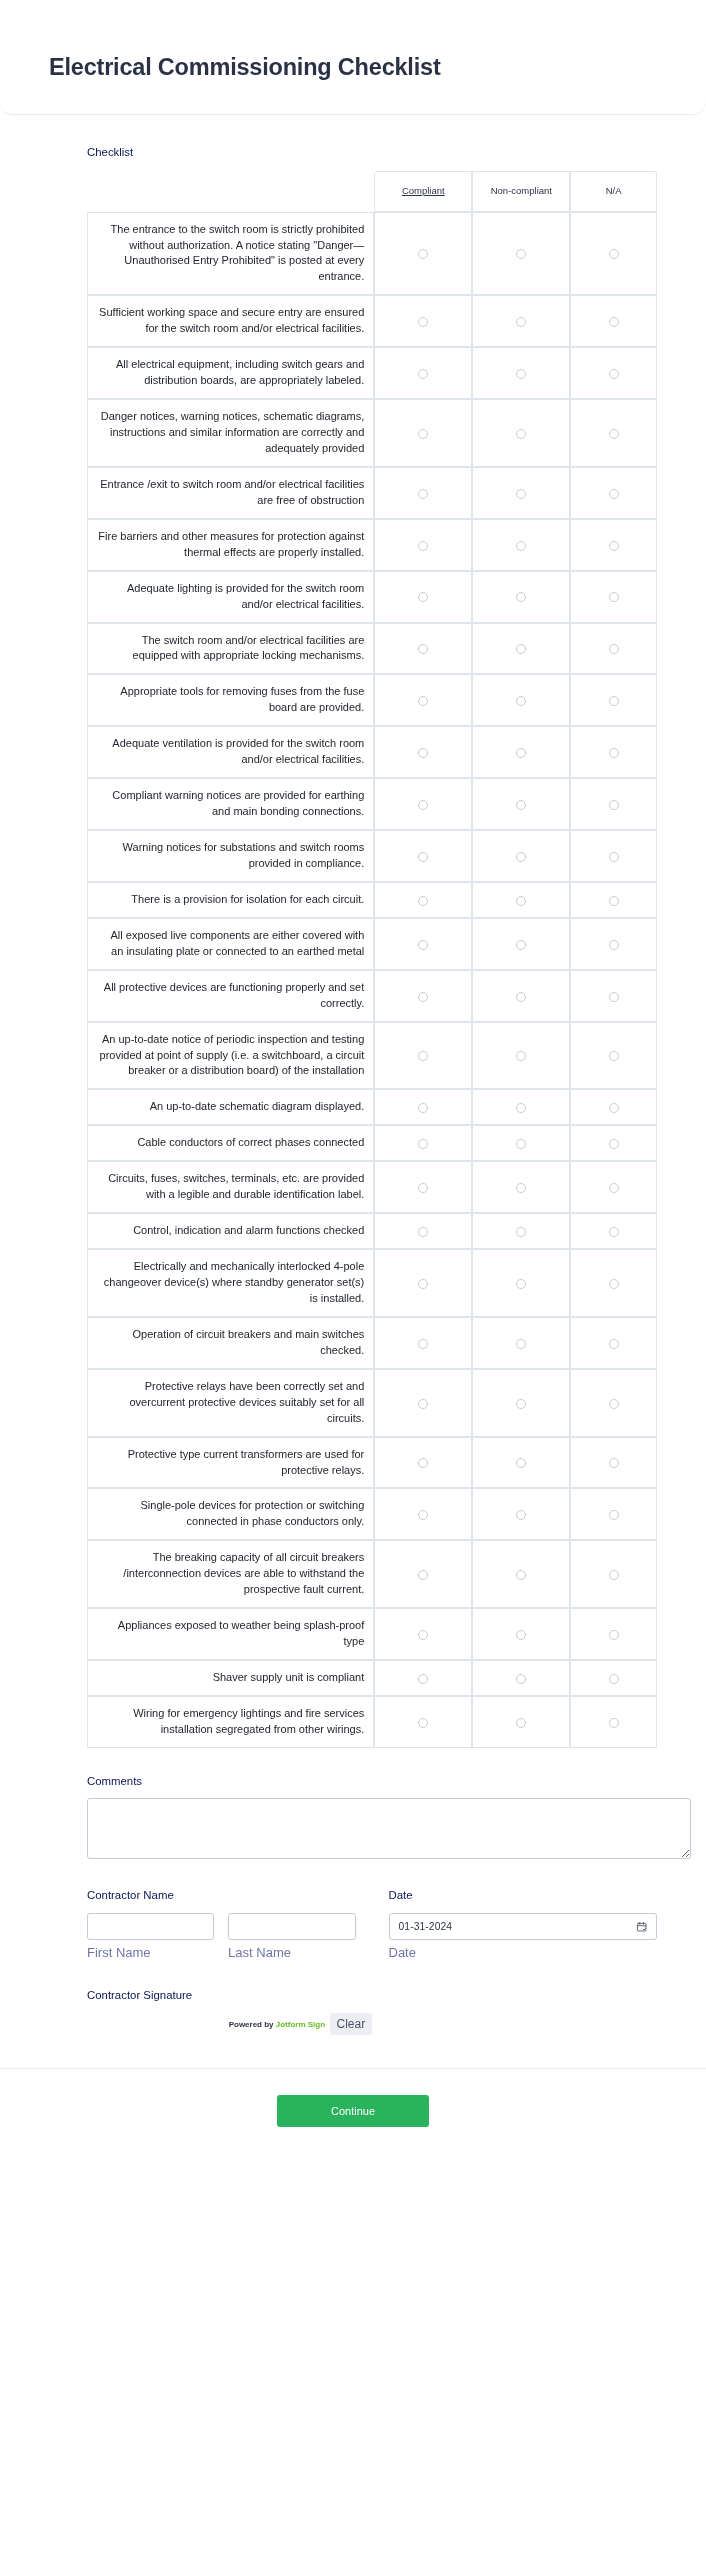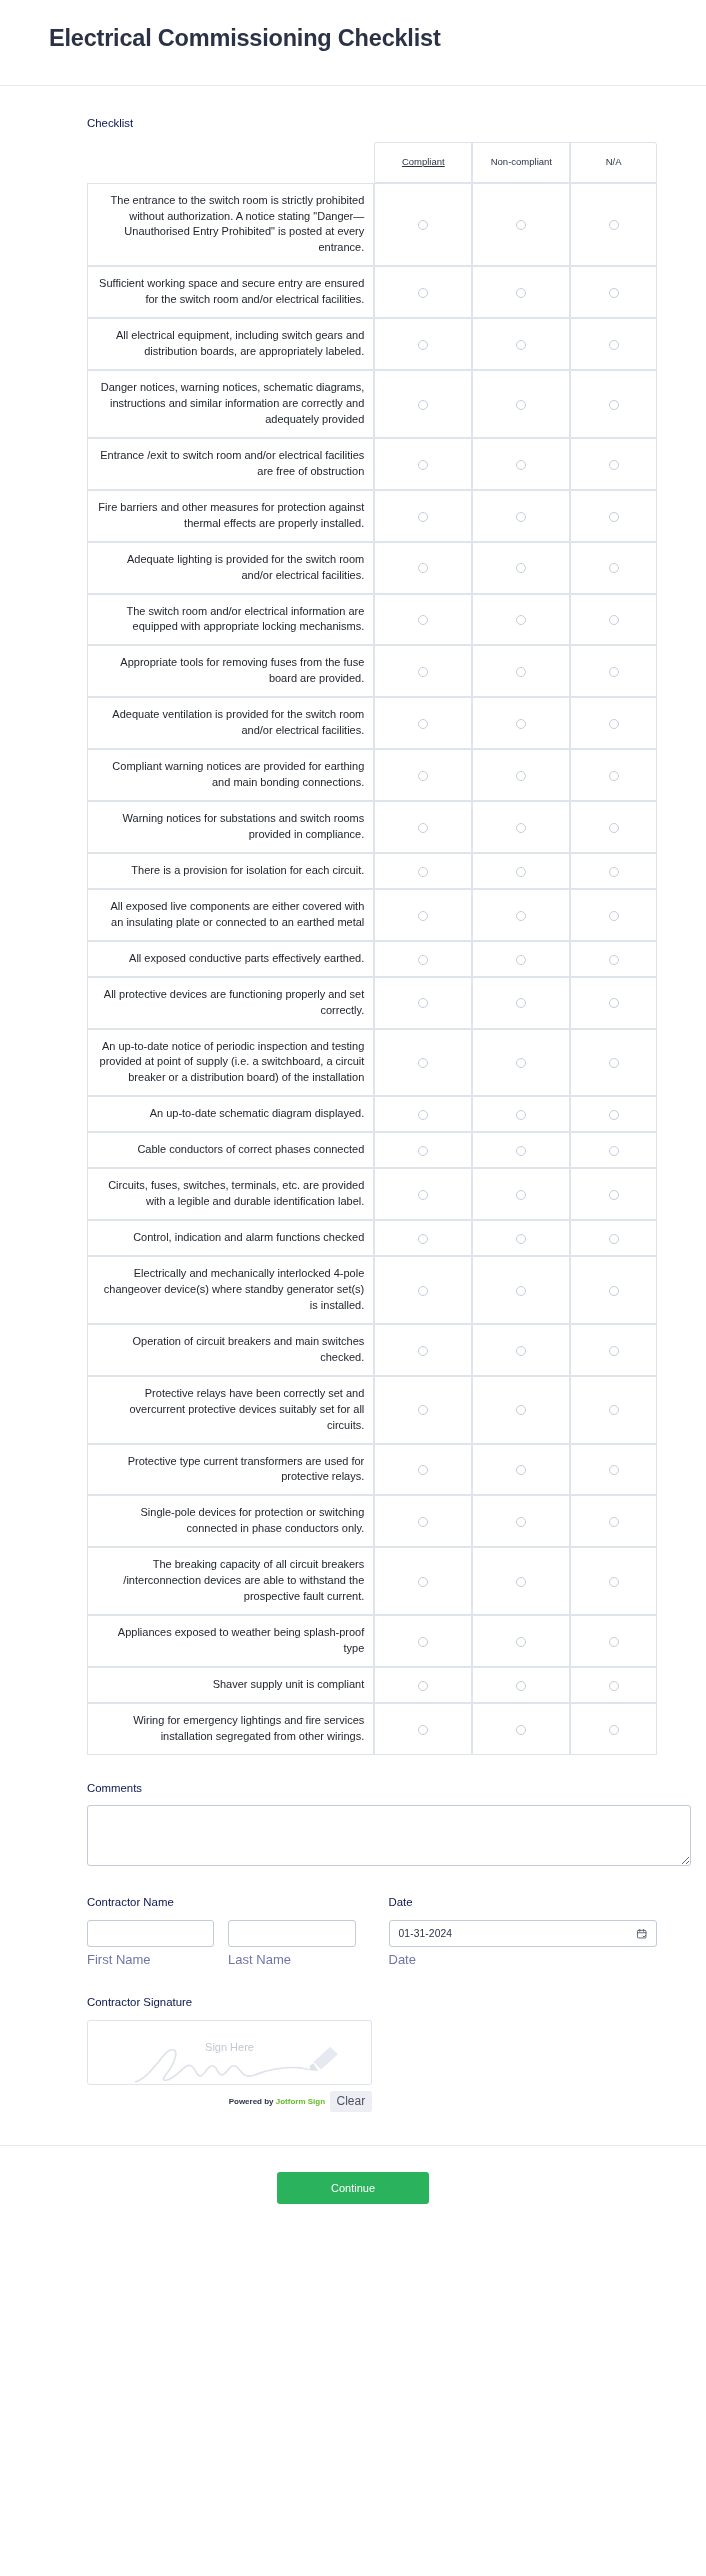--- a/index.html
+++ b/index.html
@@ -7,22 +7,23 @@
     margin: 0; padding: 0;
     background: #ffffff;
     font-family: "Liberation Sans", sans-serif;
   }
   body { width: 706px; }
 
   .page { width: 706px; background: #fff; }
 
   
   .form-header {
-    padding: 24px 49px 33px 49px;
+    padding: 53px 49px 33px 49px;
     border-bottom: 0.8px solid #e6e9ef;
+    border-radius: 13px;
   }
   .form-title {
     font-size: 23.5px;
     font-weight: bold;
     color: #2b3245;
     letter-spacing: -0.2px;
     line-height: 1.2;
     margin: 0;
   }
 
@@ -294,21 +295,21 @@
                 <td class="ocell"><span class="radio-dot"></span></td>
                 <td class="ocell"><span class="radio-dot"></span></td>
               </tr>
               <tr>
                 <td class="qcell">Adequate lighting is provided for the switch room and/or electrical facilities.</td>
                 <td class="ocell"><span class="radio-dot"></span></td>
                 <td class="ocell"><span class="radio-dot"></span></td>
                 <td class="ocell"><span class="radio-dot"></span></td>
               </tr>
               <tr>
-                <td class="qcell">The switch room and/or electrical information are equipped with appropriate locking mechanisms.</td>
+                <td class="qcell">The switch room and/or electrical facilities are equipped with appropriate locking mechanisms.</td>
                 <td class="ocell"><span class="radio-dot"></span></td>
                 <td class="ocell"><span class="radio-dot"></span></td>
                 <td class="ocell"><span class="radio-dot"></span></td>
               </tr>
               <tr>
                 <td class="qcell">Appropriate tools for removing fuses from the fuse board are provided.</td>
                 <td class="ocell"><span class="radio-dot"></span></td>
                 <td class="ocell"><span class="radio-dot"></span></td>
                 <td class="ocell"><span class="radio-dot"></span></td>
               </tr>
@@ -331,26 +332,20 @@
                 <td class="ocell"><span class="radio-dot"></span></td>
               </tr>
               <tr>
                 <td class="qcell">There is a provision for isolation for each circuit.</td>
                 <td class="ocell"><span class="radio-dot"></span></td>
                 <td class="ocell"><span class="radio-dot"></span></td>
                 <td class="ocell"><span class="radio-dot"></span></td>
               </tr>
               <tr>
                 <td class="qcell">All exposed live components are either covered with an insulating plate or connected to an earthed metal</td>
-                <td class="ocell"><span class="radio-dot"></span></td>
-                <td class="ocell"><span class="radio-dot"></span></td>
-                <td class="ocell"><span class="radio-dot"></span></td>
-              </tr>
-              <tr>
-                <td class="qcell">All exposed conductive parts effectively earthed.</td>
                 <td class="ocell"><span class="radio-dot"></span></td>
                 <td class="ocell"><span class="radio-dot"></span></td>
                 <td class="ocell"><span class="radio-dot"></span></td>
               </tr>
               <tr>
                 <td class="qcell">All protective devices are functioning properly and set correctly.</td>
                 <td class="ocell"><span class="radio-dot"></span></td>
                 <td class="ocell"><span class="radio-dot"></span></td>
                 <td class="ocell"><span class="radio-dot"></span></td>
               </tr>
@@ -476,31 +471,20 @@
             </svg>
           </span>
         </div>
         <div class="sublabel">Date</div>
       </div>
 
     </div>
 
     <div class="field-block sig-block">
       <div class="field-label">Contractor Signature</div>
-      <div class="sig-pad">
-        <div class="sig-inner">
-          <span class="sign-here-text">Sign Here</span>
-          <svg class="sig-svg" width="270" height="43" viewBox="0 0 355 56" fill="none">
-            <path d="M52 52 C 62 50, 72 38, 82 26 C 90 16, 96 8, 102 10 C 108 12, 104 24, 98 34 C 92 44, 84 50, 92 50 C 100 50, 110 38, 118 32 C 124 28, 128 32, 132 40 C 136 48, 140 44, 146 36 C 152 28, 156 30, 160 38 C 164 46, 168 44, 174 36 C 180 28, 184 30, 190 38 C 196 46, 202 46, 212 42 C 232 34, 252 32, 272 34" stroke="#dfe2ea" stroke-width="2.2" stroke-linecap="round" fill="none"></path>
-            <path d="M272 36 l14 -8 l6 10 z" fill="#dfe2ea"></path>
-            <circle cx="279" cy="33" r="2.6" fill="#ffffff"></circle>
-            <path d="M286 26 l22 -20 l10 10 l-22 20 z" fill="#e6e9f0"></path>
-          </svg>
-        </div>
-      </div>
       <div class="sig-footer">
         <span class="powered"><span>Powered by </span><span class="brand">Jotform Sign</span></span>
         <button class="clear-btn">Clear</button>
       </div>
     </div>
 
   </div>
 
   <div class="form-footer">
     <button class="submit-btn">Continue</button>

